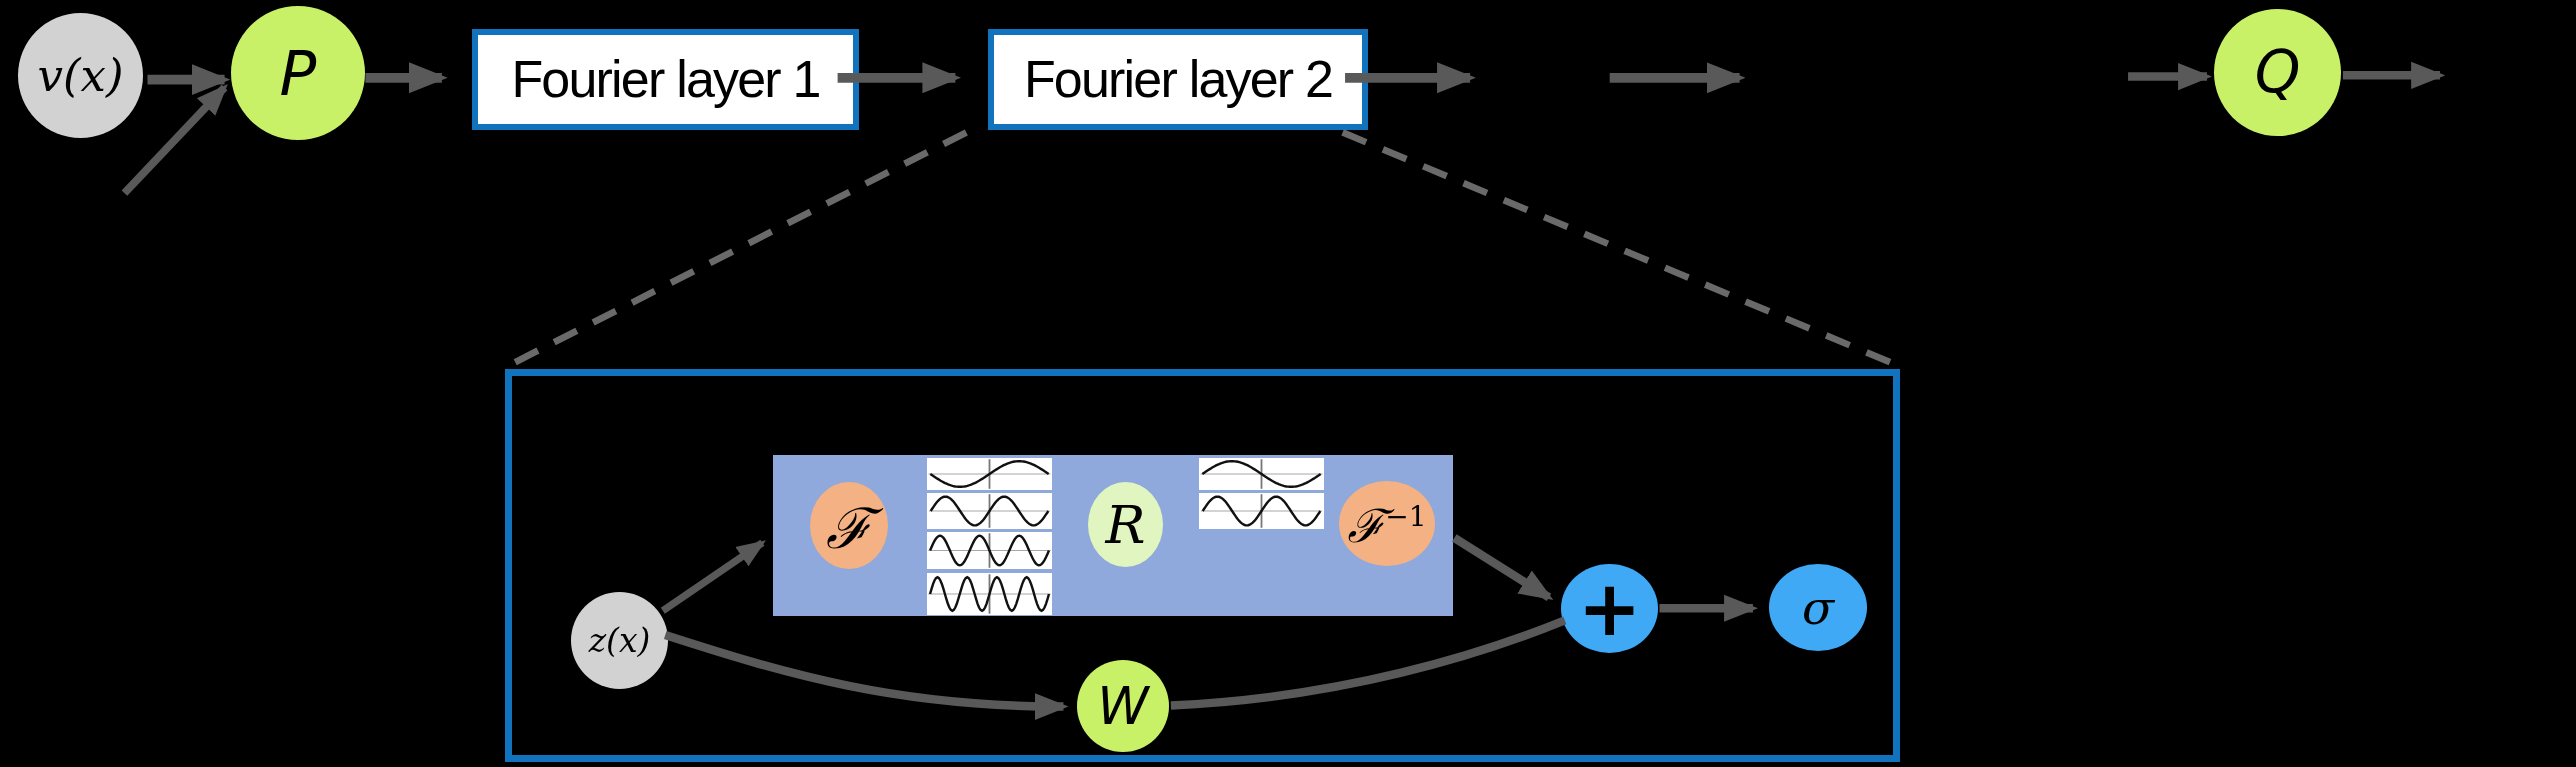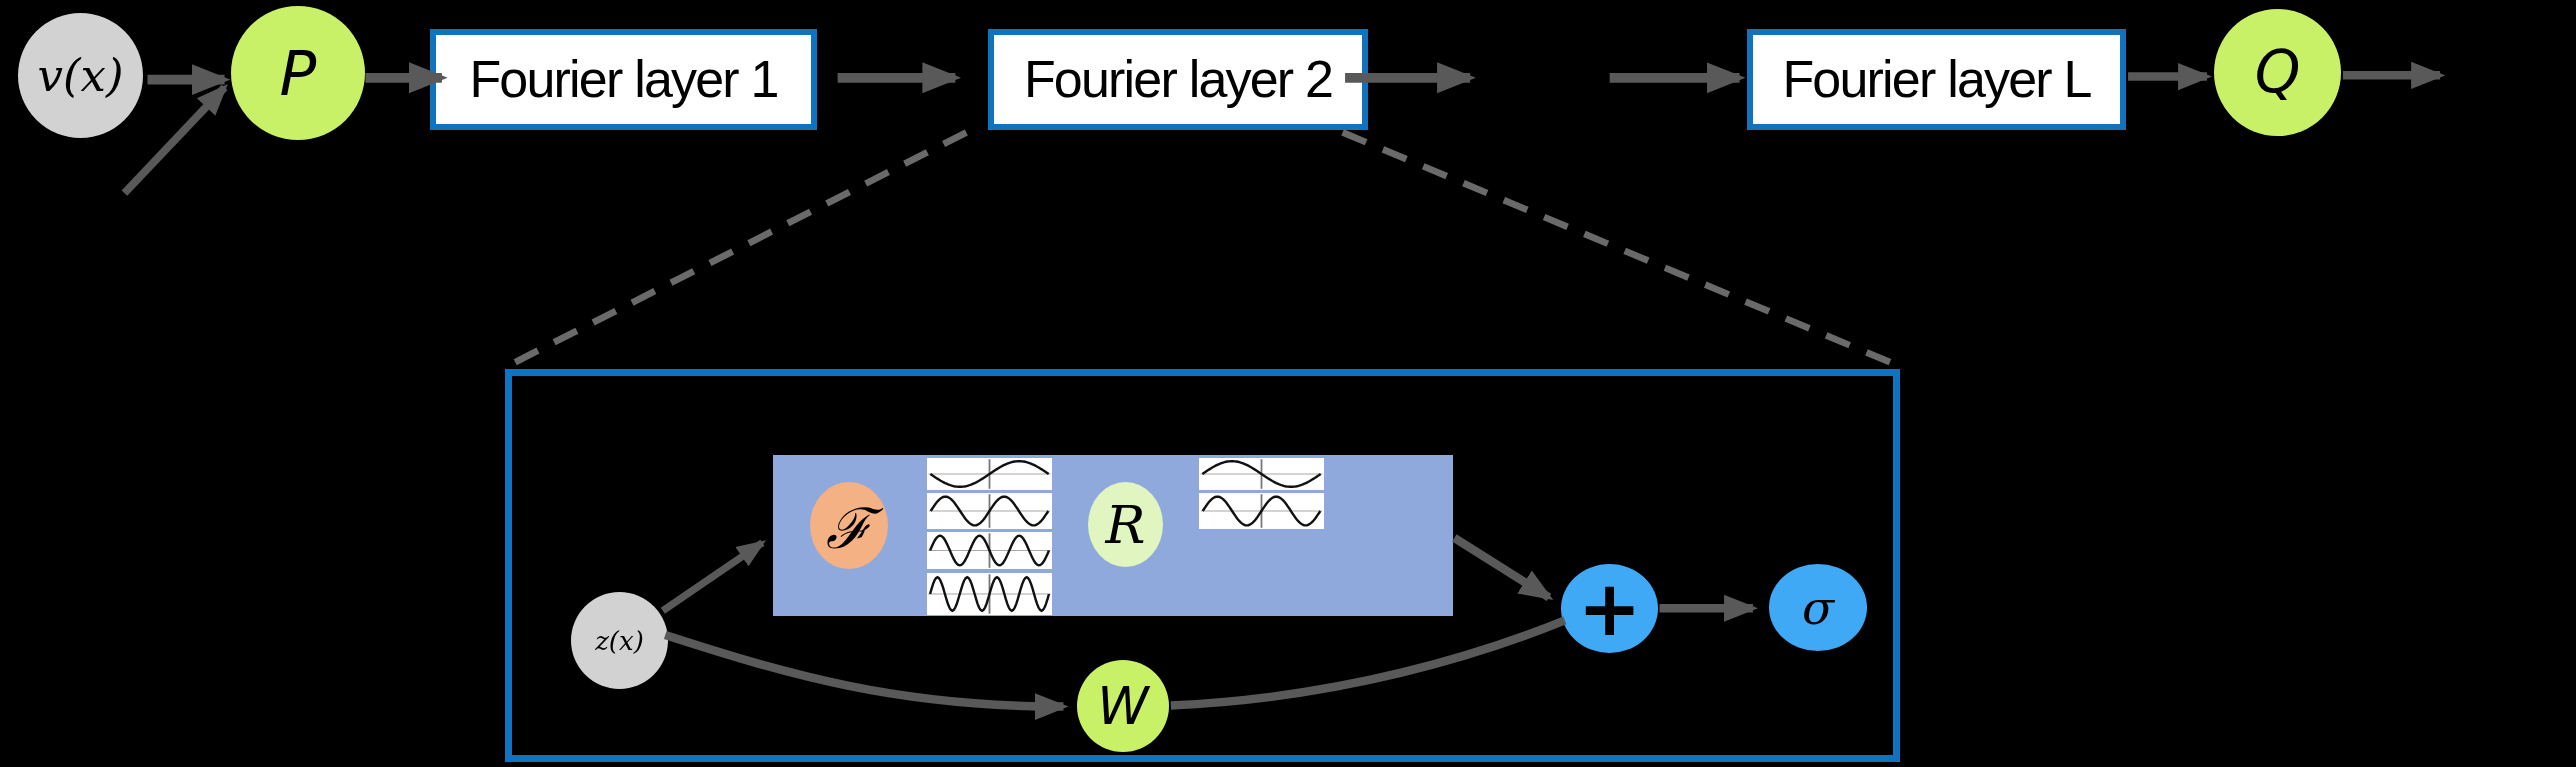--- a/index.html
+++ b/index.html
@@ -60,53 +60,53 @@
   </svg>
 
   <div class="node gray math-serif" style="left:18px;top:13.4px;width:125px;height:125px;font-size:45px;">
     <span>v(x)</span>
   </div>
 
   <div class="node green math-sans" style="left:231px;top:6px;width:134px;height:134px;font-size:61px;">
     <span>P</span>
   </div>
 
-  <div class="layer-box" style="left:430px;top:28.5px;width:375px;height:89px;">
+  <div class="layer-box" style="left:472px;top:28.5px;width:375px;height:89px;">
     <span>Fourier layer 1</span>
   </div>
 
   <div class="layer-box" style="left:988px;top:28.5px;width:368px;height:89px;">
     <span>Fourier layer 2</span>
   </div>
 
-  <div class="layer-box" style="left:1747px;top:28.5px;width:367px;height:89px;">
-    <span>Fourier layer L</span>
-  </div>
 
   <div class="node green math-sans" style="left:2214px;top:8.5px;width:127px;height:127px;font-size:58px;">
     <span>Q</span>
   </div>
 
 
   <div id="detail-box"></div>
 
   <div id="spectral-panel"></div>
 
-  <div class="node gray math-serif" style="left:571px;top:592px;width:97px;height:97px;font-size:26px;z-index:5;">
+  <div class="node gray math-serif" style="left:571px;top:592px;width:97px;height:97px;font-size:33px;z-index:5;">
     <span>z(x)</span>
   </div>
 
   <div class="node orange math-serif" style="left:810px;top:482px;width:78px;height:87px;font-size:56px;">
     <span>ℱ</span>
   </div>
 
   <div class="node green-pale math-serif" style="left:1088px;top:482px;width:75px;height:85px;font-size:53px;">
     <span>R</span>
   </div>
 
+  <div class="node orange math-serif" style="left:1339px;top:481px;width:96px;height:85px;font-size:46px;">
+    <span><span>ℱ</span><sup class="inv">−1</sup></span>
+  </div>
 
   <div class="node green math-sans" style="left:1077px;top:660px;width:92px;height:92px;font-size:52px;z-index:5;">
     <span>W</span>
   </div>
 
   <div class="node blue" style="left:1561px;top:564px;width:97px;height:89px;font-size:76px;font-weight:700;font-family:'DejaVu Sans',sans-serif;">
     <span>+</span>
   </div>
 
   <div class="node blue math-serif" style="left:1769px;top:564px;width:98px;height:87px;font-size:47px;">

